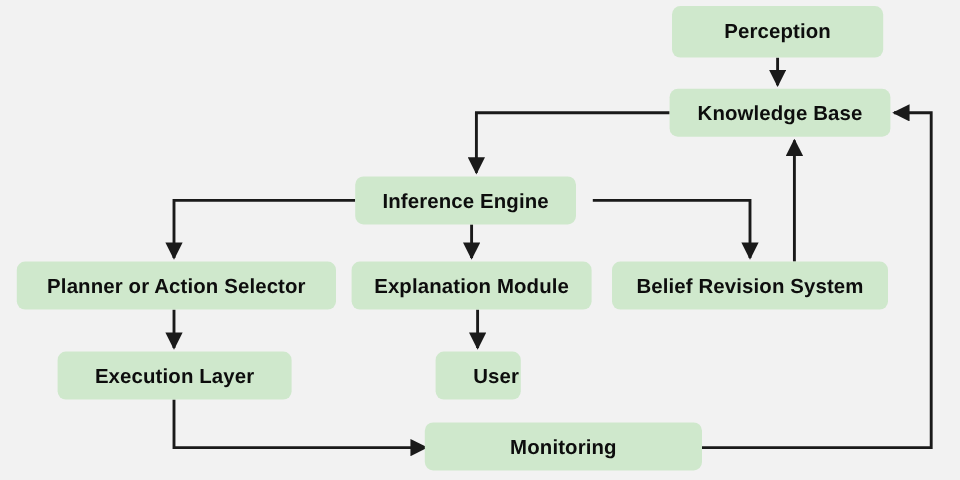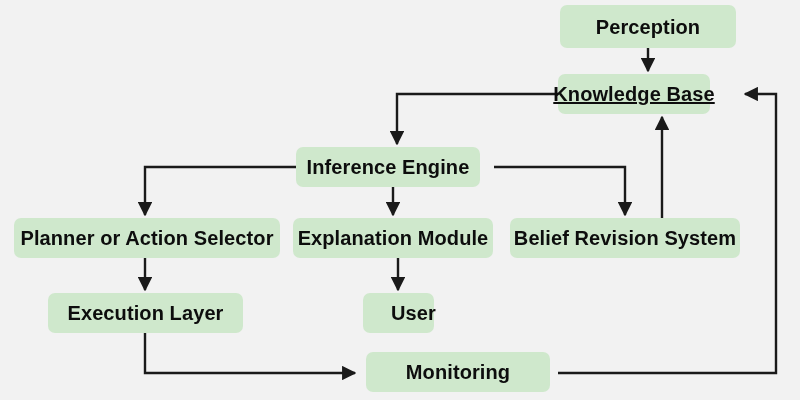--- a/index.html
+++ b/index.html
@@ -30,21 +30,21 @@
   .node {
     position: absolute;
     background: #cfe8cc;
     border-radius: 7px;
     display: flex;
     align-items: center;
     justify-content: center;
     box-sizing: border-box;
     color: #0d0d0d;
     font-weight: bold;
-    font-size: 20px;
+    font-size: 17px;
     letter-spacing: 0.1px;
     white-space: nowrap;
     z-index: 2;
   }
   .node-label {
     display: block;
     line-height: 1;
   }
 </style>
 </head>
@@ -80,21 +80,21 @@
       <path d="M 662 218 L 662 117" marker-end="url(#arrow)"></path>
 
       <path d="M 558 373 L 776 373 L 776 94 L 745 94" marker-end="url(#arrow)"></path>
     </g>
   </svg>
 
   <div class="node" style="left:560px; top:5px; width:176px; height:43px;">
     <span class="node-label">Perception</span>
   </div>
 
-  <div class="node" style="left:558px; top:74px; width:152px; height:40px;text-decoration:underline;">
+  <div class="node" style="left:558px; top:74px; width:184px; height:40px;">
     <span class="node-label">Knowledge Base</span>
   </div>
 
   <div class="node" style="left:296px; top:147px; width:184px; height:40px;">
     <span class="node-label">Inference Engine</span>
   </div>
 
   <div class="node" style="left:293px; top:218px; width:200px; height:40px;">
     <span class="node-label">Explanation Module</span>
   </div>
@@ -108,17 +108,17 @@
   </div>
 
   <div class="node" style="left:48px; top:293px; width:195px; height:40px;">
     <span class="node-label">Execution Layer</span>
   </div>
 
   <div class="node" style="left:363px; top:293px; width:71px; height:40px;padding-left:30px;">
     <span class="node-label">User</span>
   </div>
 
-  <div class="node" style="left:366px; top:352px; width:184px; height:40px;">
+  <div class="node" style="left:354px; top:352px; width:231px; height:40px;">
     <span class="node-label">Monitoring</span>
   </div>
 
 </div>
 
 </body></html>

